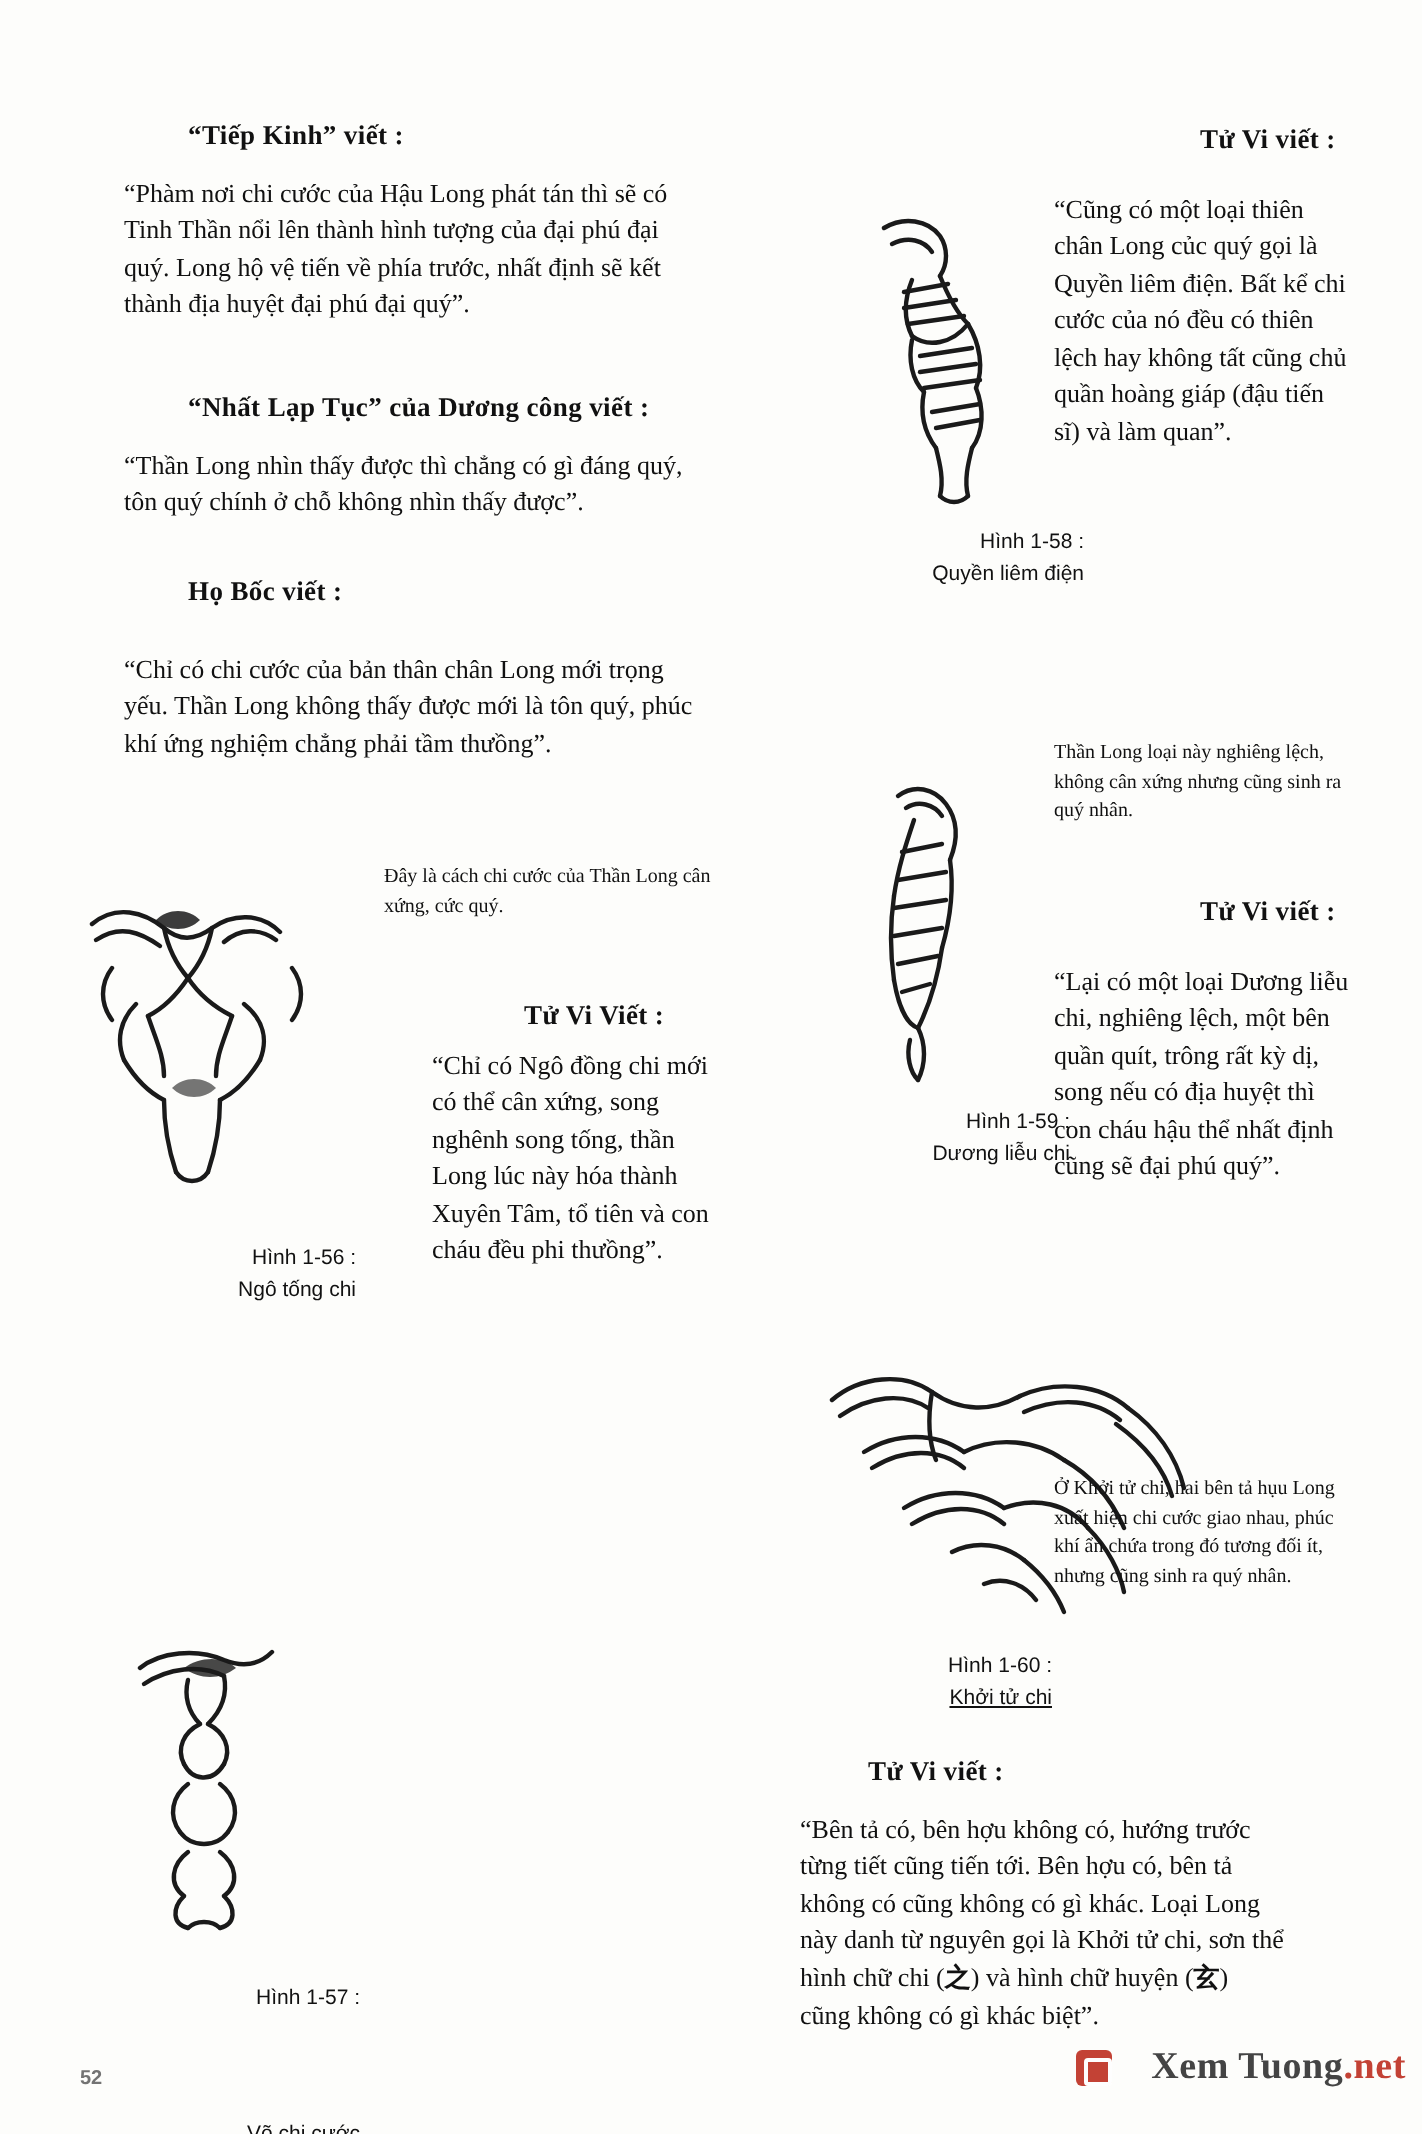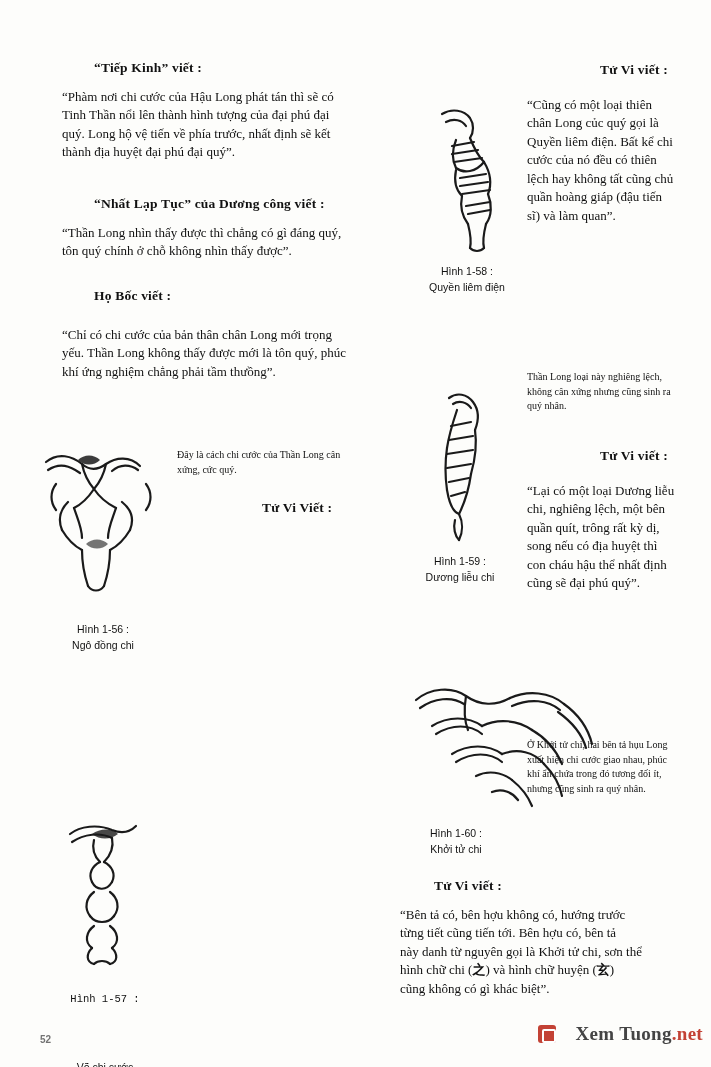--- a/index.html
+++ b/index.html
@@ -30,21 +30,21 @@
   }
   .small {
     font-family:Liberation Serif, serif;
     font-size:10px;
     line-height:1.45;
   }
   .cap {
     font-family:"Liberation Sans", sans-serif;
     font-size:10.5px;
     line-height:1.35;
-    text-align:center;
+    text-align:right;
   }
 
   
   .fig { position:absolute; }
   .fig svg { display:block; }
 
   
   .pageno {
     position:absolute;
     left:40px; bottom:22px;
@@ -92,24 +92,25 @@
   <div class="blk quote" style="left:62px; top:88px; width:290px;">“Phàm nơi chi cước của Hậu Long phát tán thì sẽ có Tinh Thần nổi lên thành hình tượng của đại phú đại quý. Long hộ vệ tiến về phía trước, nhất định sẽ kết thành địa huyệt đại phú đại quý”.</div>
 
   <div class="blk heading" style="left:50px; top:196px; width:320px;">“Nhất Lạp Tục” của Dương công viết :</div>
 
   <div class="blk quote" style="left:62px; top:224px; width:290px;">“Thần Long nhìn thấy được thì chẳng có gì đáng quý, tôn quý chính ở chỗ không nhìn thấy được”.</div>
 
   <div class="blk heading" style="left:50px; top:288px; width:300px;">Họ Bốc viết :</div>
 
   <div class="blk quote" style="left:62px; top:326px; width:290px;">“Chỉ có chi cước của bản thân chân Long mới trọng yếu. Thần Long không thấy được mới là tôn quý, phúc khí ứng nghiệm chẳng phải tầm thưồng”.</div>
 
-  <div class="blk small" style="left:177px; top:432px; width:168px;margin-top:16px;">Đây là cách chi cước của Thần Long cân xứng, cức quý.</div>
+  <div class="blk small" style="left:192px; top:432px; width:168px;">Đây là cách chi cước của Thần Long cân xứng, cức quý.</div>
 
   <div class="blk heading" style="left:218px; top:500px; width:140px;">Tử Vi Viết :</div>
 
+  <div class="blk quote" style="left:216px; top:524px; width:140px;">“Chỉ có Ngô đồng chi mới có thể cân xứng, song nghênh song tống, thần Long lúc này hóa thành Xuyên Tâm, tổ tiên và con cháu đều phi thưồng”.</div>
 
 
   <div class="fig" style="left:38px; top:440px;">
     <svg width="130" height="170" viewBox="0 0 130 170" aria-hidden="true">
       <g fill="none" stroke="#1a1a1a" stroke-width="2.2" stroke-linecap="round">
         <path d="M8 22 C20 12, 34 16, 44 24 C52 31, 60 30, 68 24 C78 17, 92 16, 102 26"></path>
         <path d="M10 30 C22 22, 32 26, 42 33"></path>
         <path d="M100 30 C92 24, 82 24, 74 31"></path>
         <path d="M44 24 C46 34, 50 42, 56 49"></path>
         <path d="M68 24 C66 34, 62 42, 56 49"></path>
@@ -127,21 +128,21 @@
         <path d="M18 44 C12 52, 12 62, 18 70"></path>
         <path d="M108 44 C114 52, 114 62, 108 70"></path>
       </g>
       <g fill="#1a1a1a">
         <path d="M40 20 C46 14, 56 14, 62 20 C56 26, 46 26, 40 20 Z" opacity=".85"></path>
         <path d="M48 104 C54 98, 64 98, 70 104 C64 110, 54 110, 48 104 Z" opacity=".6"></path>
       </g>
     </svg>
   </div>
   <div class="blk cap" style="left:28px; top:622px; width:150px;">Hình 1-56 :</div>
-  <div class="blk cap" style="left:28px; top:638px; width:150px;">Ngô đồng chi</div>
+  <div class="blk cap" style="left:28px; top:638px; width:150px;">Ngô tống chi</div>
 
   <div class="fig" style="left:50px; top:818px;">
     <svg width="110" height="150" viewBox="0 0 110 150" aria-hidden="true">
       <g fill="none" stroke="#1a1a1a" stroke-width="2.2" stroke-linecap="round">
         <path d="M20 16 C30 8, 48 6, 62 12 C72 16, 80 14, 86 8"></path>
         <path d="M22 24 C34 16, 50 14, 62 20"></path>
         <path d="M44 22 C42 30, 44 38, 50 44"></path>
         <path d="M62 20 C64 30, 60 38, 54 44"></path>
         <path d="M50 44 C42 48, 38 56, 42 64"></path>
         <path d="M54 44 C62 48, 66 56, 62 64"></path>
@@ -153,21 +154,21 @@
         <path d="M60 108 C68 114, 70 124, 62 130"></path>
         <path d="M42 130 C36 136, 36 144, 44 146"></path>
         <path d="M62 130 C68 136, 68 144, 60 146"></path>
         <path d="M44 146 C48 142, 56 142, 60 146"></path>
       </g>
       <g fill="#1a1a1a" opacity=".8">
         <path d="M42 16 C50 10, 62 10, 68 16 C60 22, 50 22, 42 16 Z"></path>
       </g>
     </svg>
   </div>
-  <div class="blk cap" style="left:30px; top:992px; width:150px;font-family:Liberation Mono, monospace;">Hình 1-57 :</div>
+  <div class="blk cap" style="left:30px; top:992px; width:150px;">Hình 1-57 :</div>
   <div class="blk cap" style="left:30px; top:1060px; width:150px;">Võ chi cước</div>
 
   <div class="blk heading" style="left:556px; top:62px; width:140px;">Tử Vi viết :</div>
 
   <div class="blk quote" style="left:527px; top:96px; width:150px;">“Cũng có một loại thiên chân Long củc quý gọi là Quyền liêm điện. Bất kể chi cước của nó đều có thiên lệch hay không tất cũng chủ quần hoàng giáp (đậu tiến sĩ) và làm quan”.</div>
 
   <div class="fig" style="left:412px; top:100px;">
     <svg width="110" height="160" viewBox="0 0 110 160" aria-hidden="true">
       <g fill="none" stroke="#1a1a1a" stroke-width="2.2" stroke-linecap="round">
         <path d="M30 14 C40 8, 52 10, 58 18 C62 24, 62 32, 58 38"></path>
@@ -244,29 +245,30 @@
         <path d="M64 90 C80 80, 98 80, 110 90"></path>
         <path d="M110 82 C126 76, 142 80, 152 92"></path>
         <path d="M152 92 C162 102, 168 114, 170 124"></path>
         <path d="M84 104 C96 98, 110 100, 120 108"></path>
         <path d="M120 108 C130 116, 136 124, 140 134"></path>
         <path d="M100 120 C110 116, 120 120, 126 128"></path>
       </g>
     </svg>
   </div>
   <div class="blk cap" style="left:386px; top:826px; width:140px;">Hình 1-60 :</div>
-  <div class="blk cap" style="left:386px; top:842px; width:140px;">Khởi tử chi</div>
+  <div class="blk cap" style="left:386px; top:842px; width:140px;text-decoration:underline;">Khởi tử chi</div>
 
   <div class="blk small" style="left:527px; top:738px; width:152px;">Ở Khởi tử chi, hai bên tả hụu Long xuất hiện chi cước giao nhau, phúc khí ẩn chứa trong đó tương đối ít, nhưng cũng sinh ra quý nhân.</div>
 
   <div class="blk heading" style="left:390px; top:878px; width:180px;">Tử Vi viết :</div>
 
   <div class="blk quote" style="left:400px; top:906px; width:280px;">
     <div>“Bên tả có, bên hợu không có, hướng trước</div>
     <div>từng tiết cũng tiến tới. Bên hợu có, bên tả</div>
+    <div>không có cũng không có gì khác. Loại Long</div>
     <div>này danh từ nguyên gọi là Khởi tử chi, sơn thể</div>
     <div>
       <span>hình chữ chi (</span><span class="cjk">之</span><span>) và hình chữ huyện (</span><span class="cjk">玄</span><span>)</span>
     </div>
     <div>cũng không có gì khác biệt”.</div>
   </div>
 
   <div class="pageno">52</div>
 
   <div class="wm">

